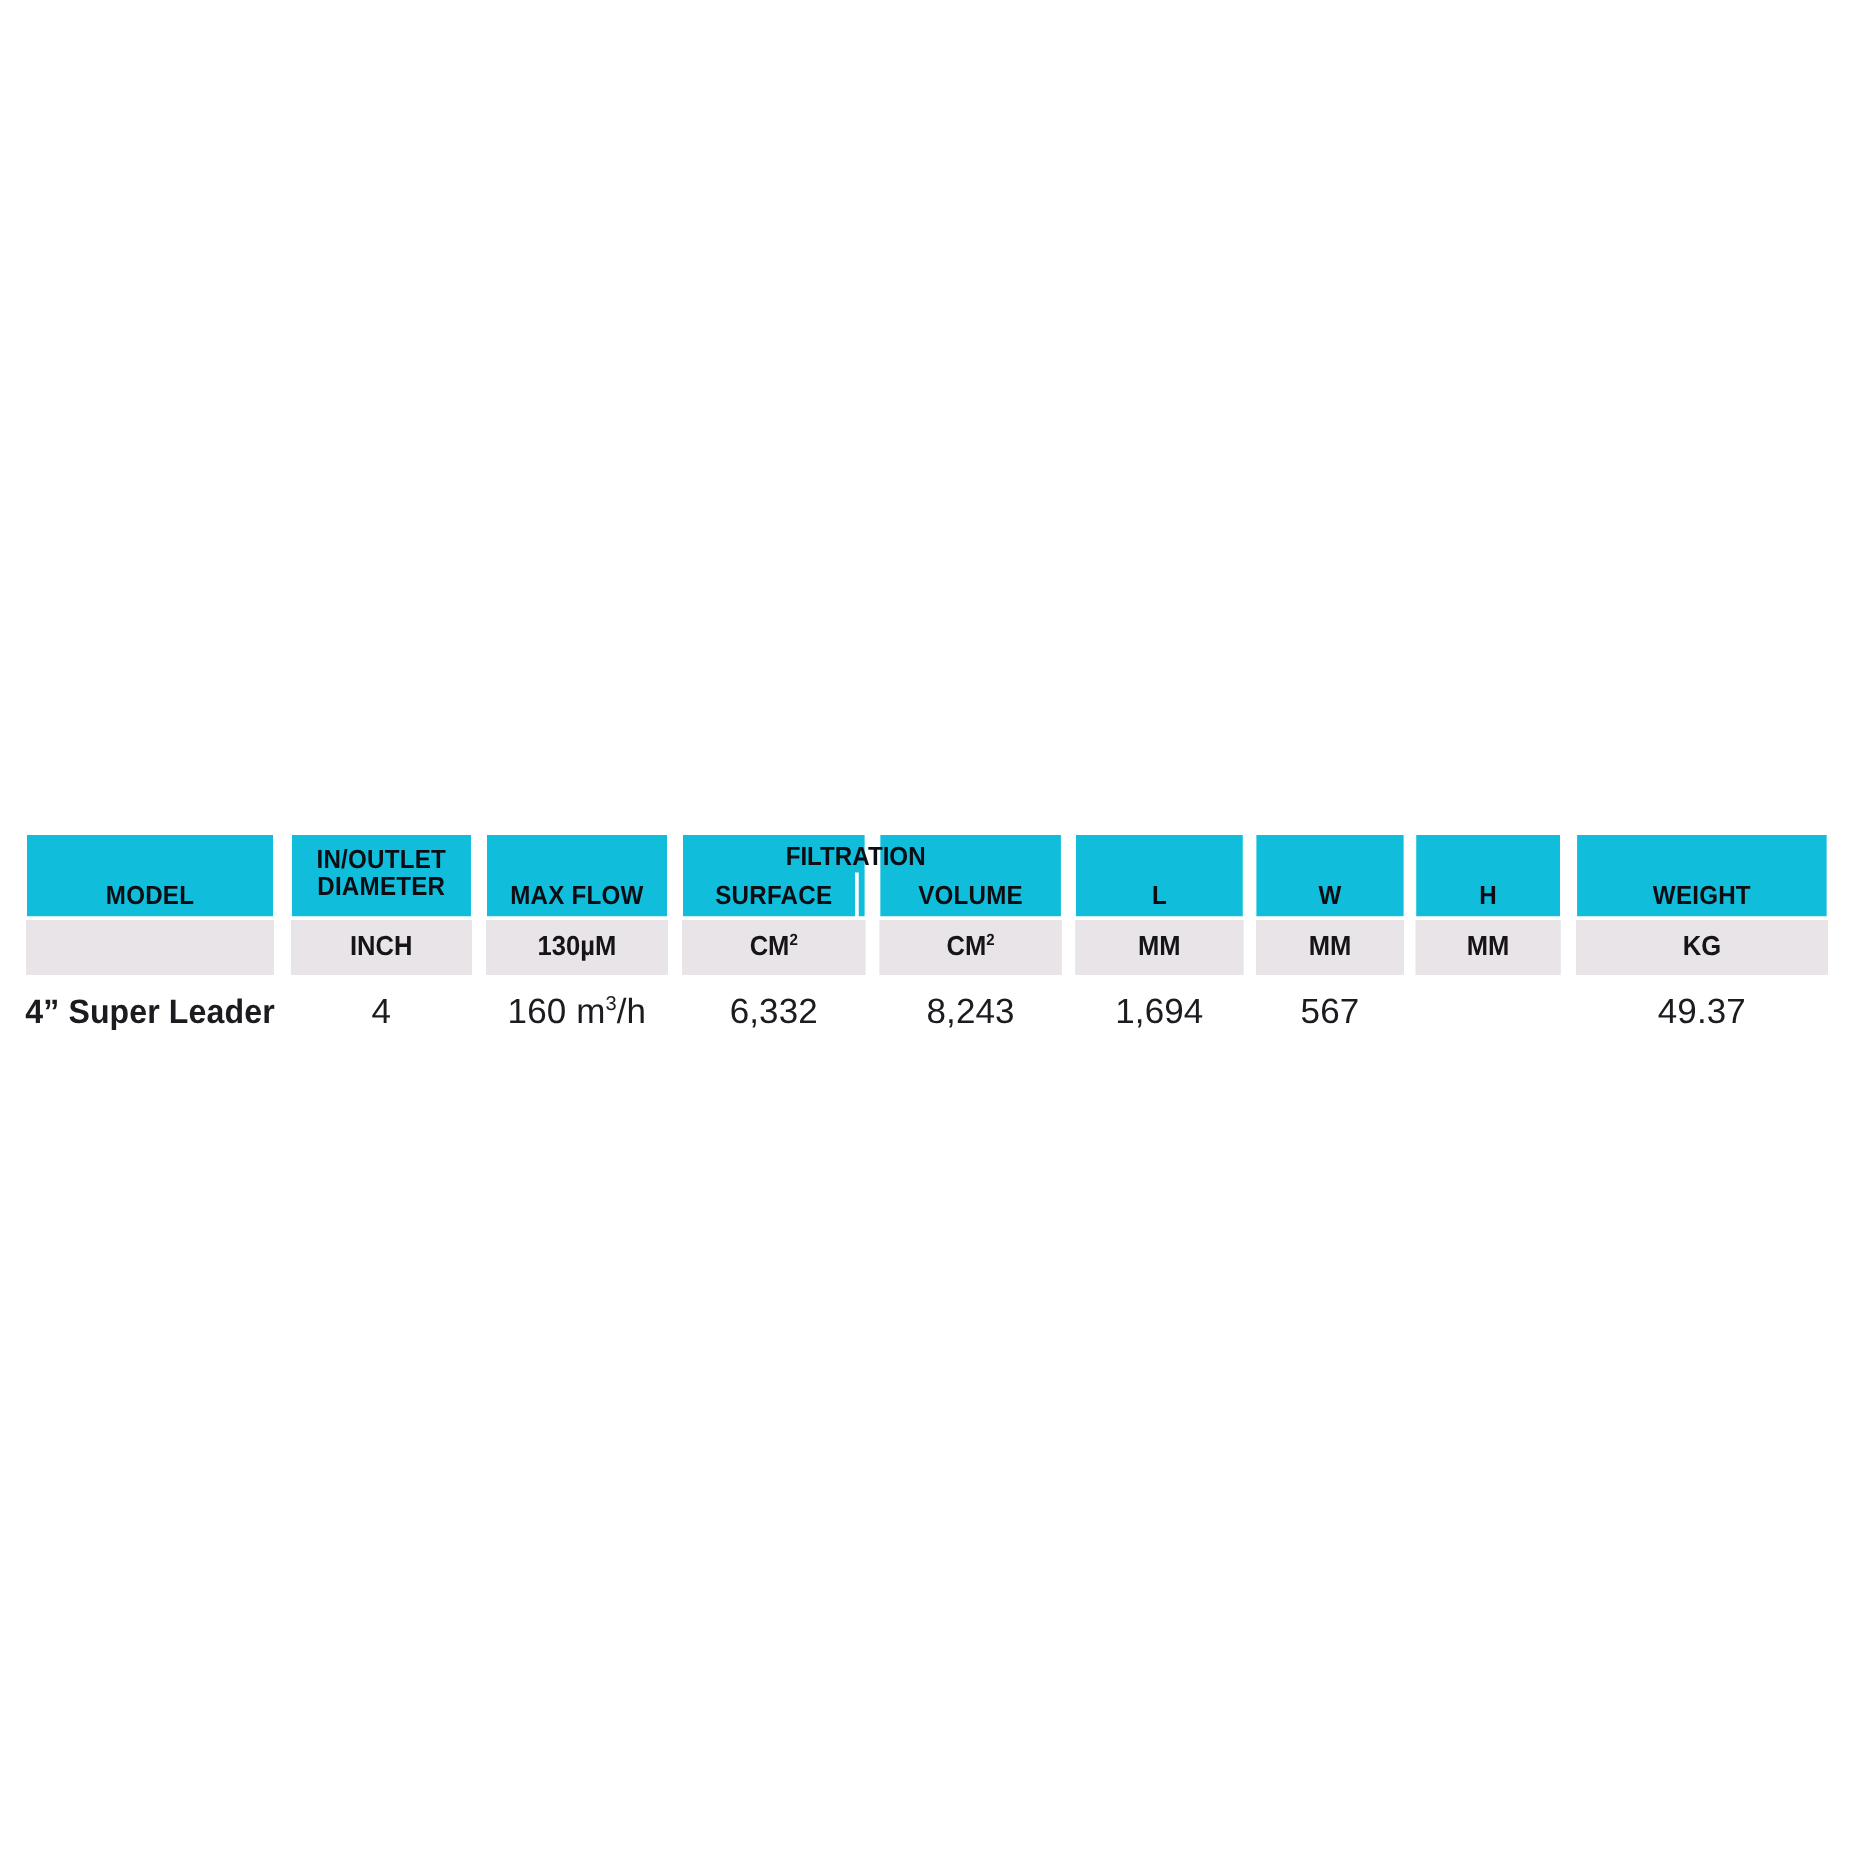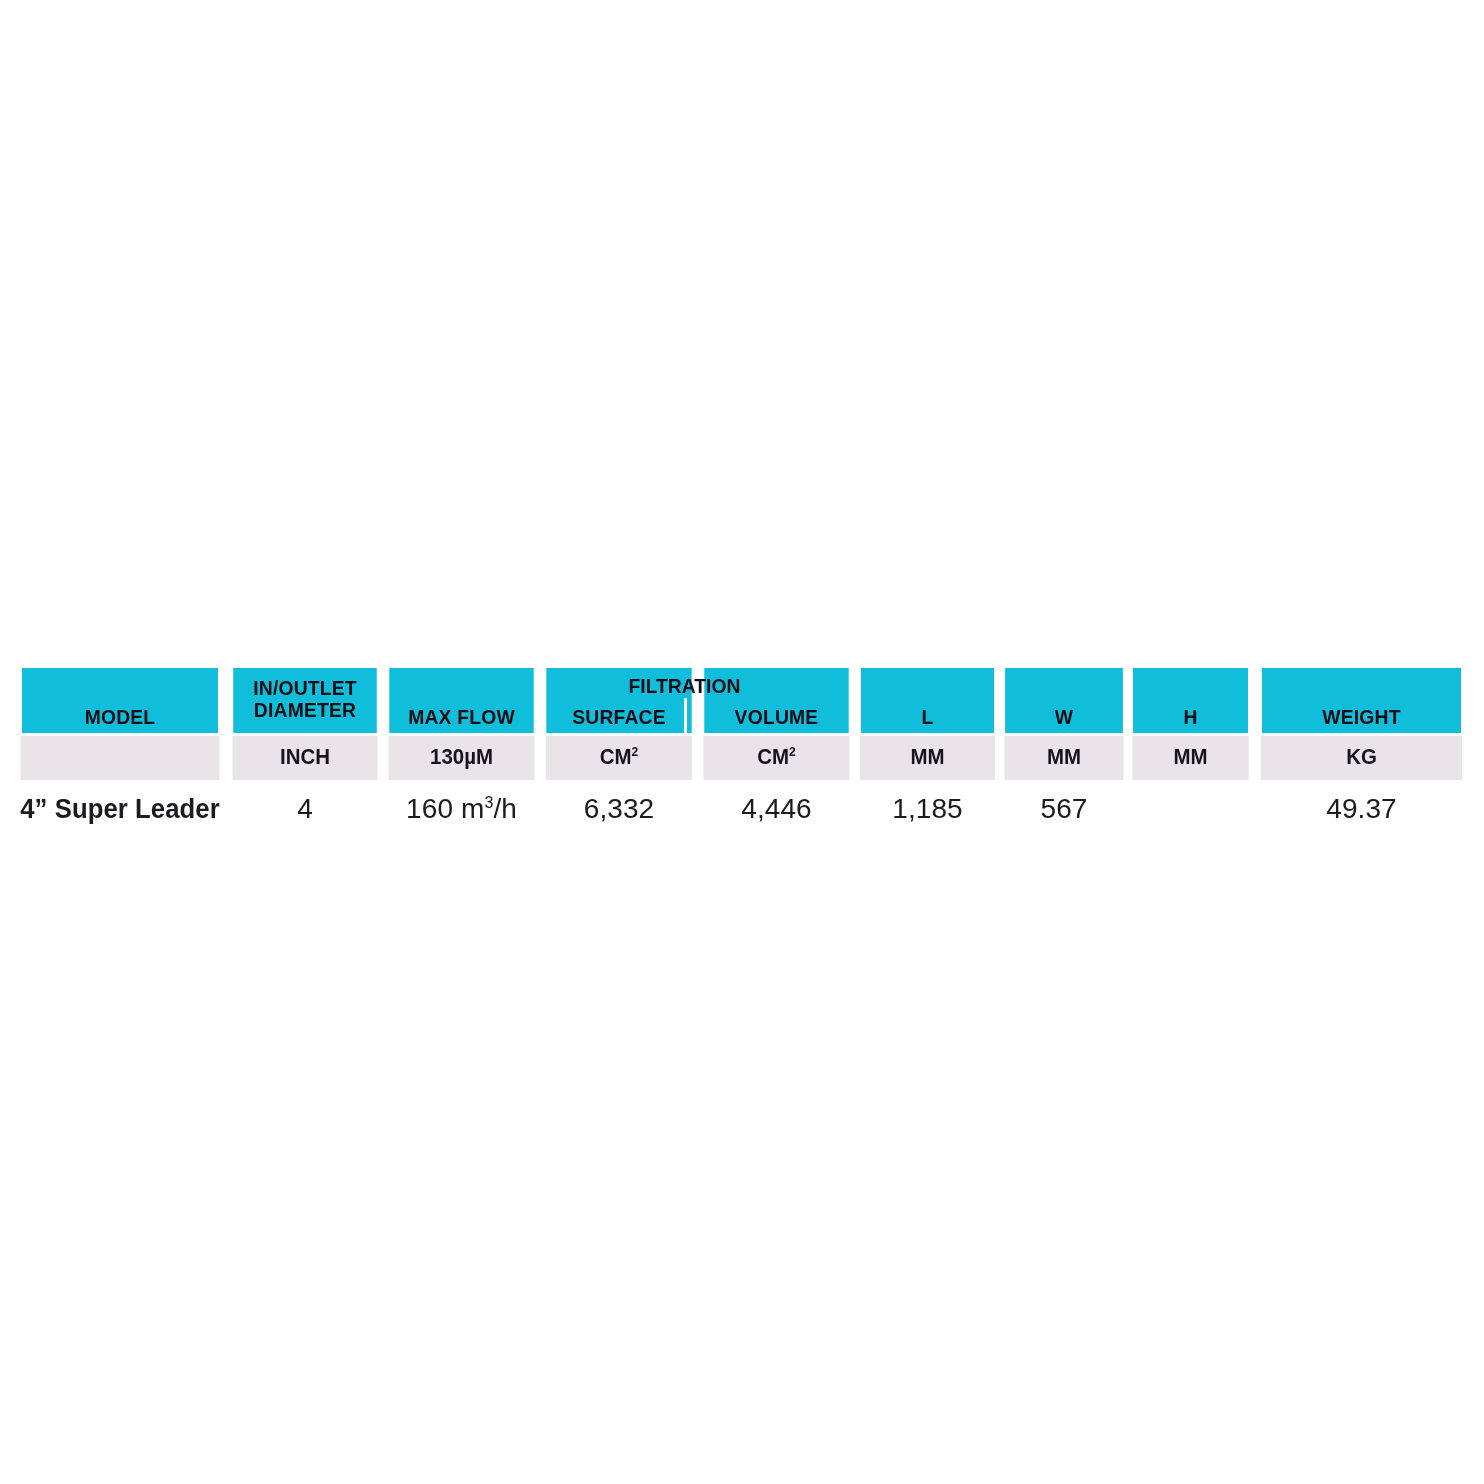--- a/index.html
+++ b/index.html
@@ -245,24 +245,24 @@
       <td>
         <span>4</span>
       </td>
       <td>
         <span>160 m</span><sup>3</sup><span>/h</span>
       </td>
       <td>
         <span>6,332</span>
       </td>
       <td>
-        <span>4,446</span>
-      </td>
-      <td>
-        <span>1,185</span>
+        <span>8,243</span>
+      </td>
+      <td>
+        <span>1,694</span>
       </td>
       <td>
         <span>567</span>
       </td>
       <td>
         <span></span>
       </td>
       <td>
         <span>49.37</span>
       </td>

